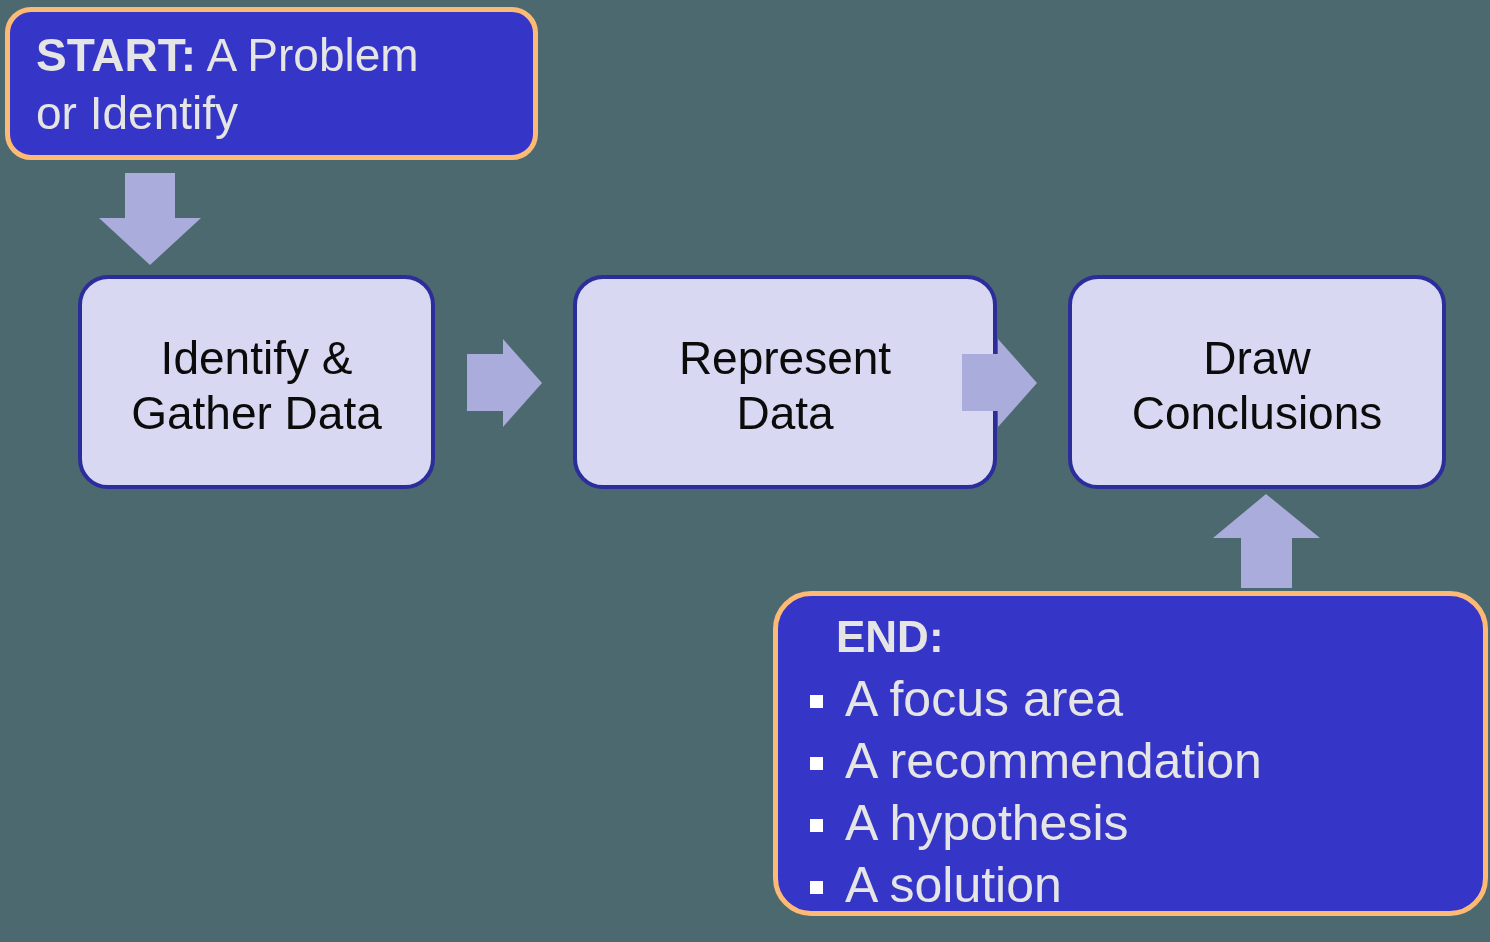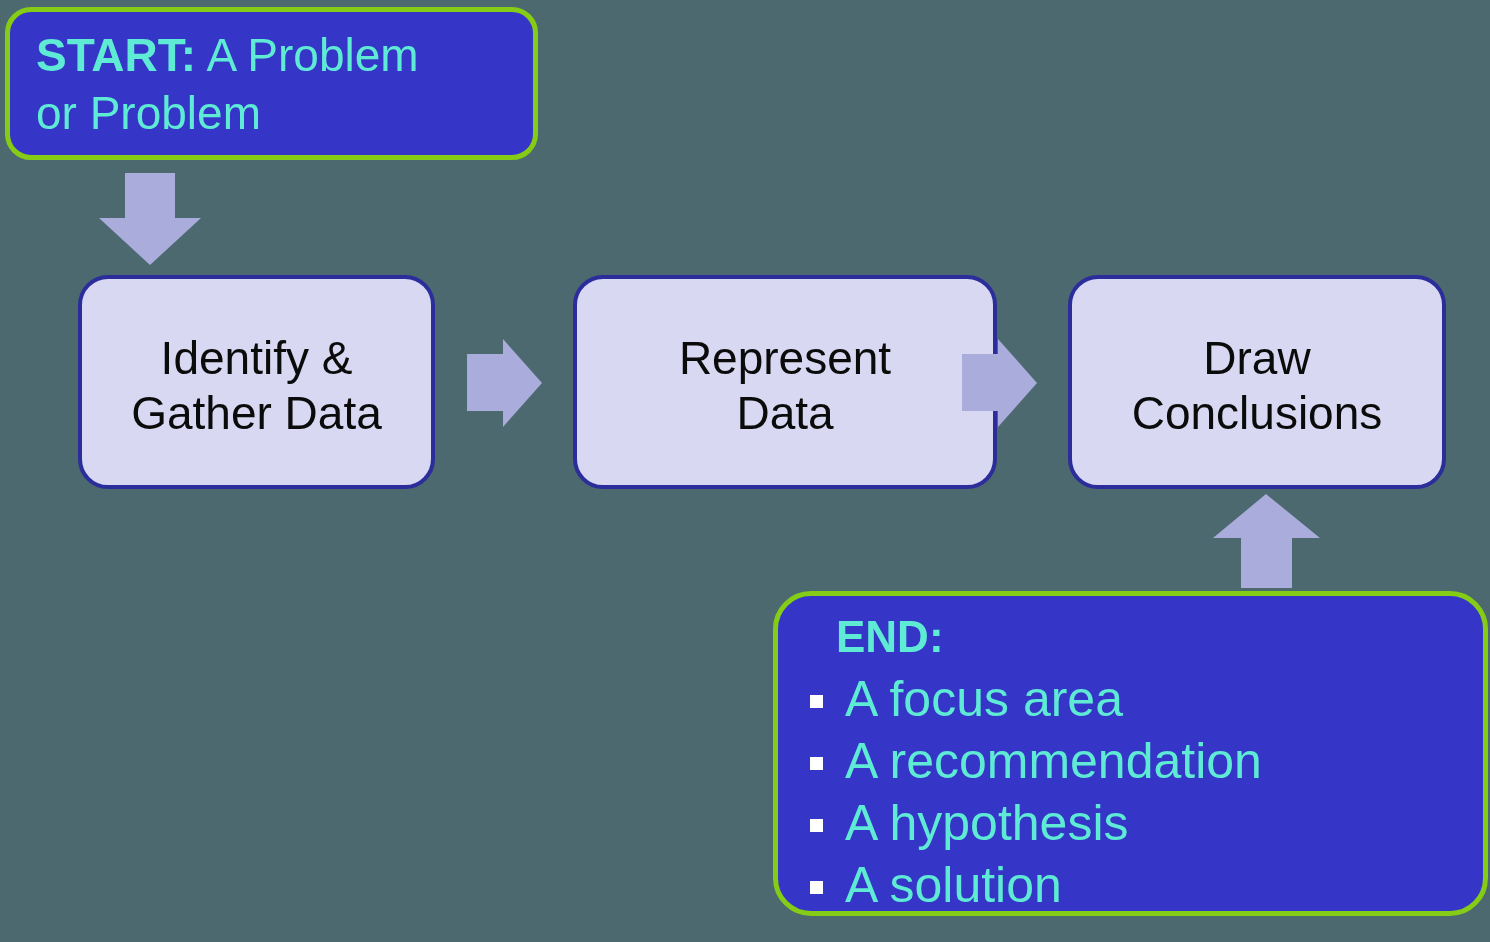--- a/index.html
+++ b/index.html
@@ -15,22 +15,22 @@
     font-family: "Liberation Sans", "DejaVu Sans", sans-serif;
     overflow: hidden;
   }
   .node {
     position: absolute;
     box-sizing: border-box;
   }
   
   .dark-node {
     background: #3535C8;
-    border: 5px solid #84cc16;
-    color: #5eead4;
+    border: 5px solid #fdba74;
+    color: #e5e5e5;
   }
   #start-box {
     left: 5px;
     top: 7px;
     width: 533px;
     height: 153px;
     border-radius: 26px;
     font-size: 46px;
     line-height: 58px;
     padding: 14px 18px 0 26px;
@@ -102,21 +102,21 @@
 </head>
 <body>
 
 <div class="canvas">
 
   <div class="node dark-node" id="start-box">
     <div>
       <span class="bold">START:</span>
       <span>A Problem</span>
       <br>
-      <span>or Problem</span>
+      <span>or Identify</span>
     </div>
   </div>
 
   <svg class="arrow" id="arrow-down" width="102" height="92" viewBox="0 0 102 92">
     <polygon points="26,0 76,0 76,45 102,45 51,92 0,45 26,45"></polygon>
   </svg>
 
   <div class="node light-node" id="identify-box">
     <div>Identify &amp;</div>
     <div>Gather Data</div>

